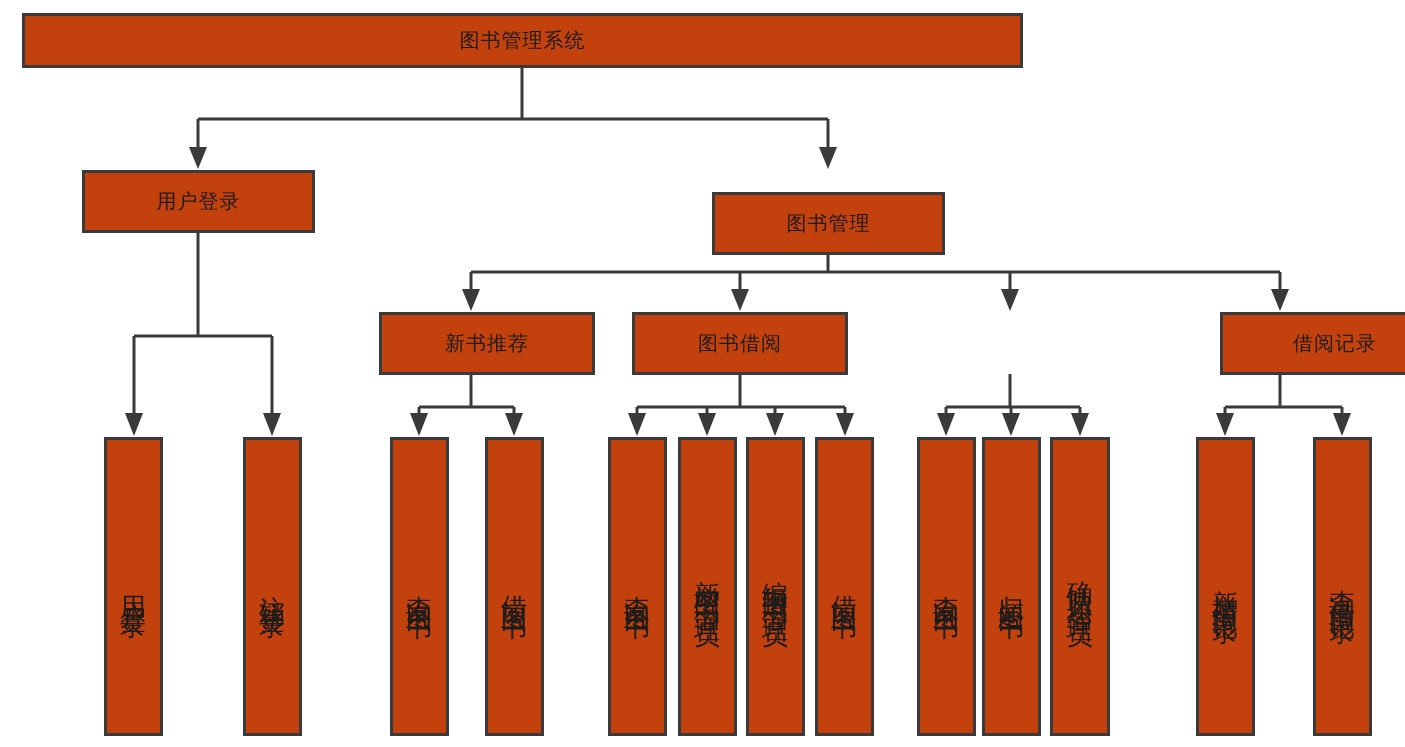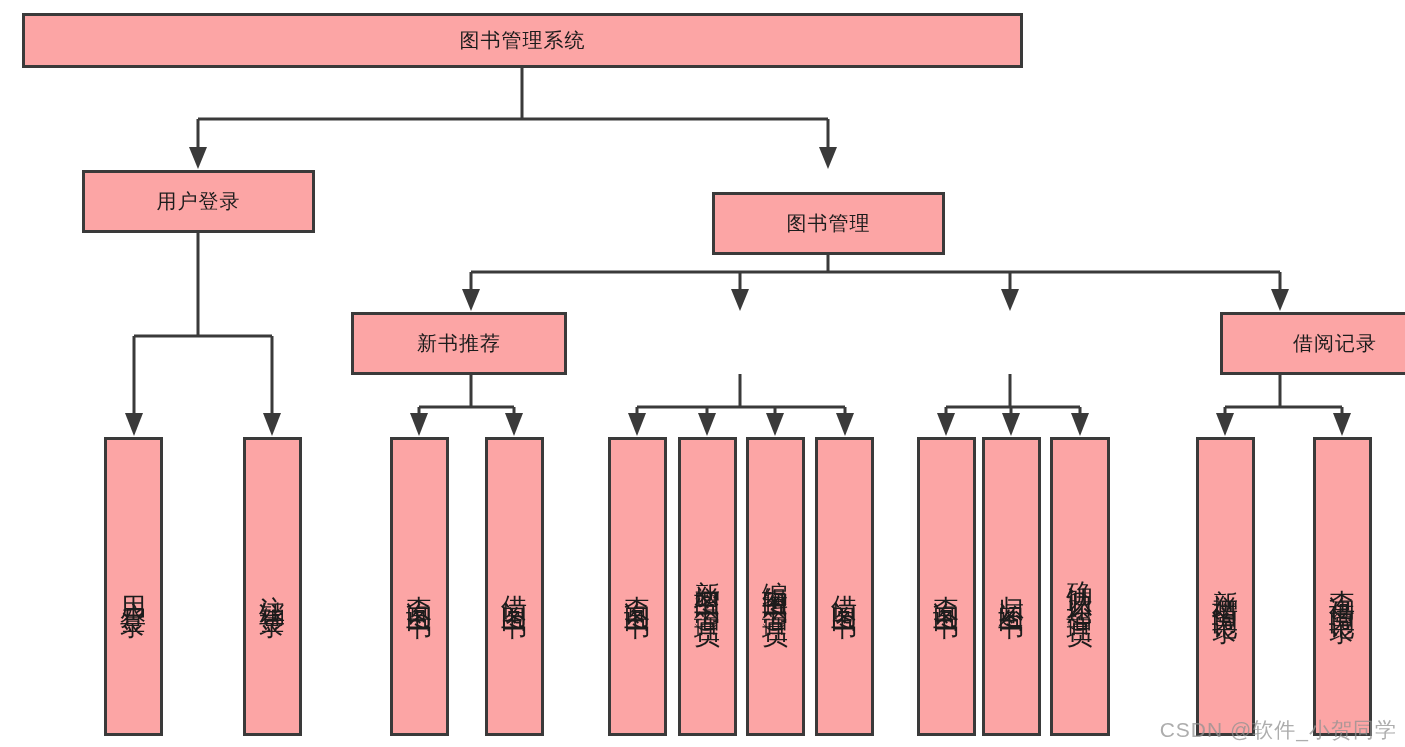--- a/index.html
+++ b/index.html
@@ -7,21 +7,21 @@
     position:relative;
     width:1405px;height:747px;
     background:#ffffff;
     font-family:"Liberation Sans",sans-serif;
     overflow:hidden;
   }
   .wires{position:absolute;left:0;top:0;z-index:1;}
   .node{
     position:absolute;
     box-sizing:border-box;
-    background:#fca5a5;
+    background:#c2410c;
     border:3px solid #3a3a3a;
     display:flex;align-items:center;justify-content:center;
     z-index:2;
     color:#1c1c1c;
   }
   .hlabel{
     font-size:20px;
     letter-spacing:1px;
     white-space:nowrap;
   }
@@ -89,22 +89,25 @@
     <span class="hlabel">图书管理系统</span>
   </div>
 
   <div class="node lvl1" style="left:82px;">
     <span class="hlabel">用户登录</span>
   </div>
   <div class="node lvl1" style="left:712px;margin-top:22px;">
     <span class="hlabel">图书管理</span>
   </div>
 
-  <div class="node lvl2" style="left:351px;">
+  <div class="node lvl2" style="left:379px;">
     <span class="hlabel">新书推荐</span>
+  </div>
+  <div class="node lvl2" style="left:632px;">
+    <span class="hlabel">图书借阅</span>
   </div>
   <div class="node lvl2" style="left:1220px;padding-left:14px;">
     <span class="hlabel">借阅记录</span>
   </div>
 
   <div class="node leaf" style="left:104px;">
     <span class="vlabel">用户登录</span>
   </div>
   <div class="node leaf" style="left:243px;">
     <span class="vlabel">注销登录</span>
@@ -140,15 +143,14 @@
     <span class="vlabel">确认归还（管理员）</span>
   </div>
 
   <div class="node leaf" style="left:1196px;">
     <span class="vlabel">新增借阅记录</span>
   </div>
   <div class="node leaf" style="left:1313px;">
     <span class="vlabel">查询借阅记录</span>
   </div>
 
-  <div class="watermark">CSDN @软件_小贺同学</div>
 
 </div>
 
 </body></html>

